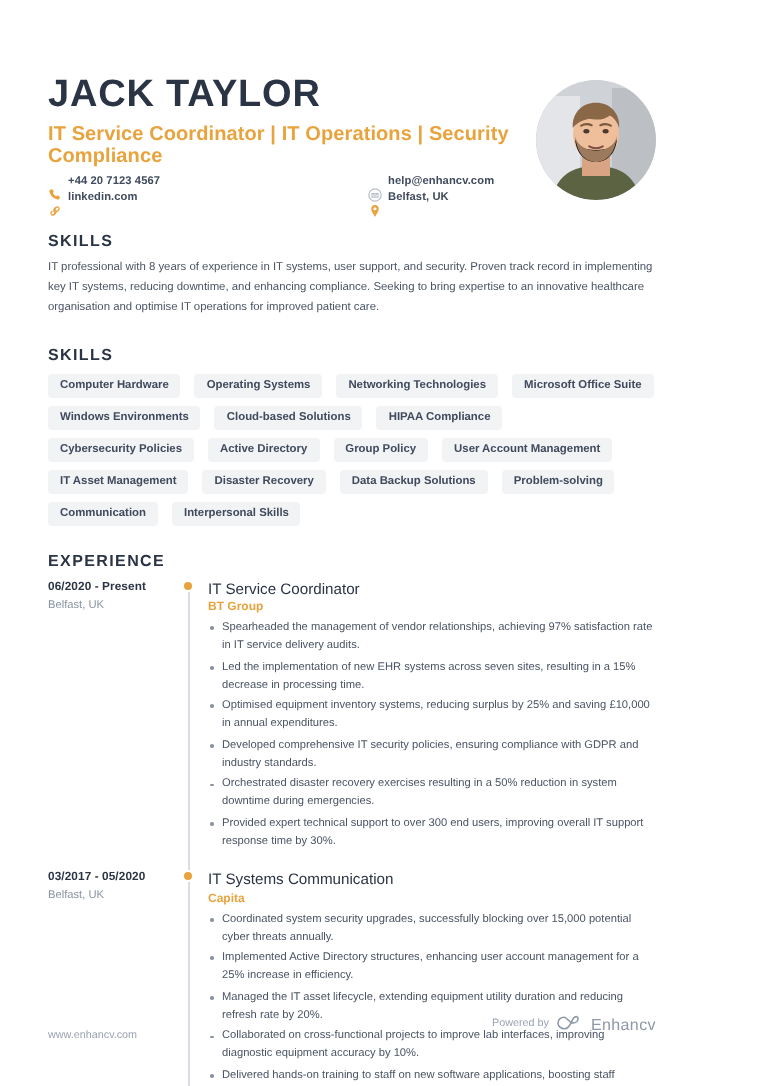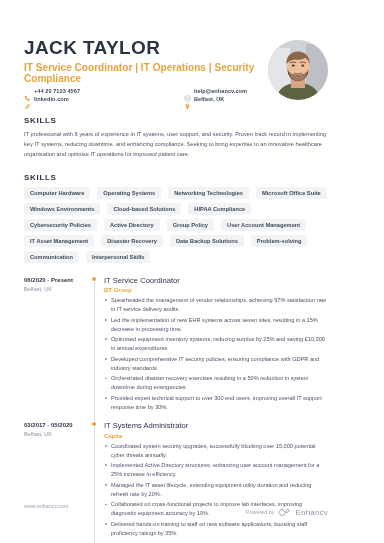--- a/index.html
+++ b/index.html
@@ -84,21 +84,21 @@
     font-size: 5.6px; line-height: 1.62; color: #4a5464; margin-bottom: 1.5px;
   }
   .bullets li:before {
     content: ""; position: absolute; left: 1px; top: 3.3px;
     width: 1.8px; height: 1.8px; border-radius: 50%; background: #8a93a3;
   }
 
   
   .footer {
     position: absolute; left: 24px; right: 24px; bottom: 22px;
-    display: flex; align-items: flex-start; justify-content: space-between;
+    display: flex; align-items: flex-end; justify-content: space-between;
   }
   .footer-url { font-size: 5.4px; color: #9aa2b0; }
   .footer-right { display: flex; align-items: center; gap: 4px; }
   .powered { font-size: 5.4px; color: #9aa2b0; }
   .brand-mark { display: block; }
   .brand-name { font-size: 8px; color: #8e97a6; letter-spacing: .2px; }
 </style>
 </head>
 <body>
 
@@ -209,20 +209,21 @@
         <div class="skill">IT Asset Management</div>
         <div class="skill">Disaster Recovery</div>
         <div class="skill">Data Backup Solutions</div>
         <div class="skill">Problem-solving</div>
         <div class="skill">Communication</div>
         <div class="skill">Interpersonal Skills</div>
       </div>
   </div>
 
   <div class="section">
+    <div class="sec-title">EXPERIENCE</div>
     <div id="experience-list">
         <div class="entry">
           <div class="entry-meta">
             <div class="entry-date">06/2020 - Present</div>
             <div class="entry-loc">Belfast, UK</div>
           </div>
           <div class="entry-rail">
             <span class="line"></span>
             <span class="dot"></span>
           </div>
@@ -242,21 +243,21 @@
         <div class="entry">
           <div class="entry-meta">
             <div class="entry-date">03/2017 - 05/2020</div>
             <div class="entry-loc">Belfast, UK</div>
           </div>
           <div class="entry-rail">
             <span class="line"></span>
             <span class="dot"></span>
           </div>
           <div class="entry-body">
-            <div class="entry-role">IT Systems Administrator</div>
+            <div class="entry-role">IT Systems Communication</div>
             <div class="entry-company">Capita</div>
             <ul class="bullets">
               <li>Coordinated system security upgrades, successfully blocking over 15,000 potential cyber threats annually.</li>
               <li>Implemented Active Directory structures, enhancing user account management for a 25% increase in efficiency.</li>
               <li>Managed the IT asset lifecycle, extending equipment utility duration and reducing refresh rate by 20%.</li>
               <li>Collaborated on cross-functional projects to improve lab interfaces, improving diagnostic equipment accuracy by 10%.</li>
               <li>Delivered hands-on training to staff on new software applications, boosting staff proficiency ratings by 35%.</li>
             </ul>
           </div>
         </div>

